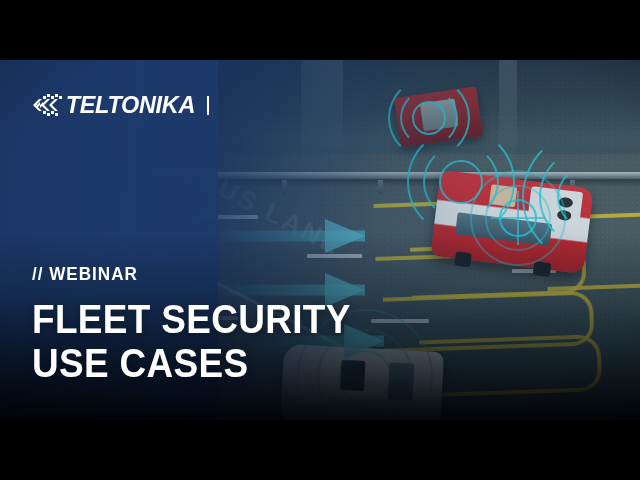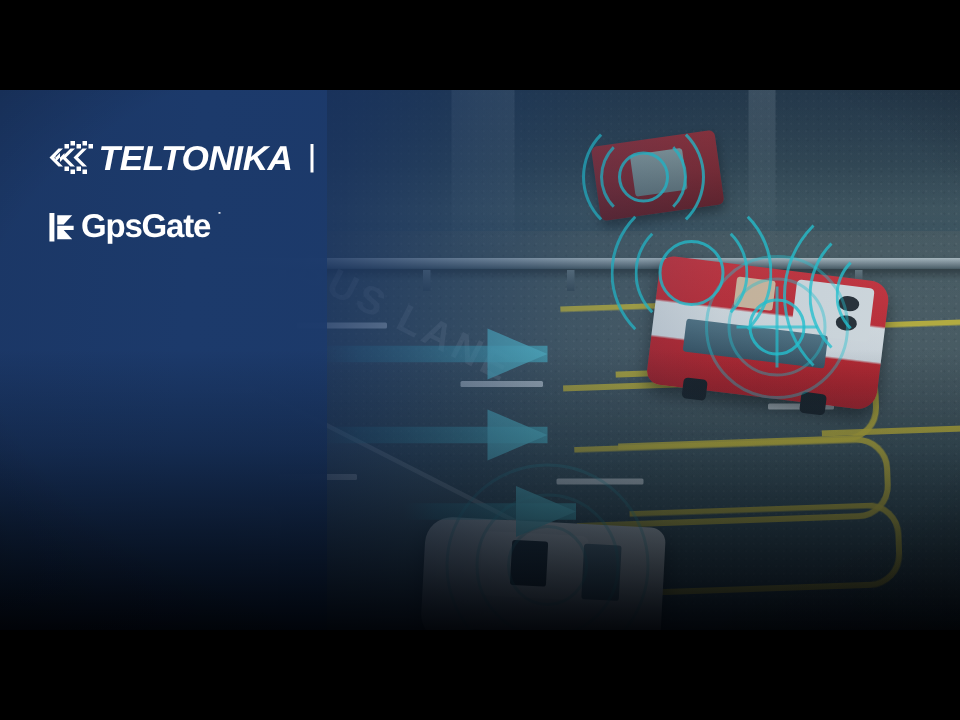--- a/index.html
+++ b/index.html
@@ -647,32 +647,26 @@
             <rect x="22" y="34" width="6" height="6"></rect>
             <rect x="30" y="38" width="6" height="6"></rect>
             <rect x="38" y="34" width="6" height="6"></rect>
             <rect x="46" y="38" width="6" height="6"></rect>
           </g>
         </svg>
         <span id="teltonika-word">TELTONIKA</span>
         <span id="brand-divider"></span>
       </div>
 
-      <div id="gpsgate-row">
-        <svg id="gpsgate-mark" viewBox="0 0 40 44">
-          <g fill="#ffffff">
-            <rect x="2" y="2" width="7" height="40"></rect>
-            <polygon points="13,5  34,5  22,18 13,18"></polygon>
-            <polygon points="13,20 36,20 36,26 13,26"></polygon>
-            <polygon points="13,26 22,26 34,39 13,39"></polygon>
-          </g>
-        </svg>
-        <span id="gpsgate-word"><span>GpsGate</span><span id="gpsgate-tm">˙</span></span>
+
+      <div id="title-block">
+        <div id="eyebrow">// WEBINAR</div>
+        <div class="title-line">FLEET SECURITY</div>
+        <div class="title-line">USE CASES</div>
       </div>
-
 
     </div>
   </div>
 
   <div class="letterbox top"></div>
   <div class="letterbox bottom"></div>
 
 </div>
 
 </body></html>

